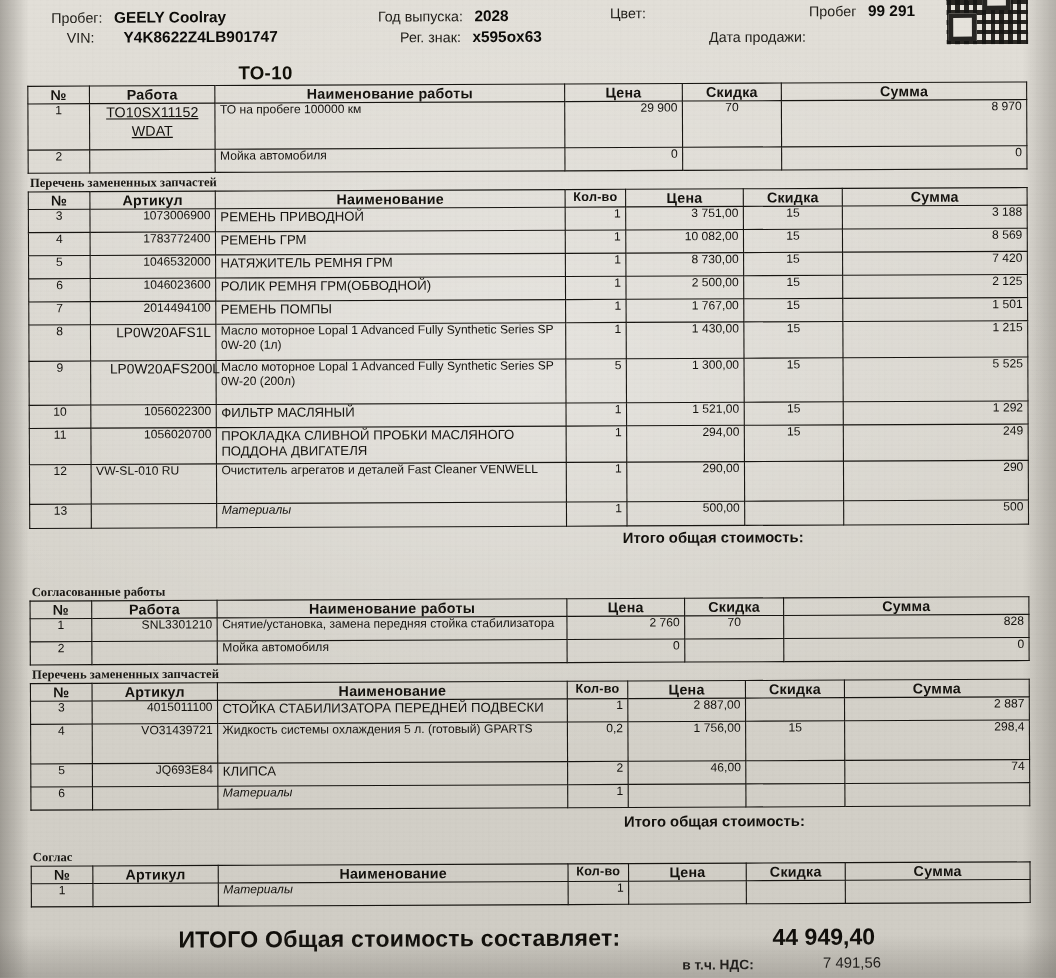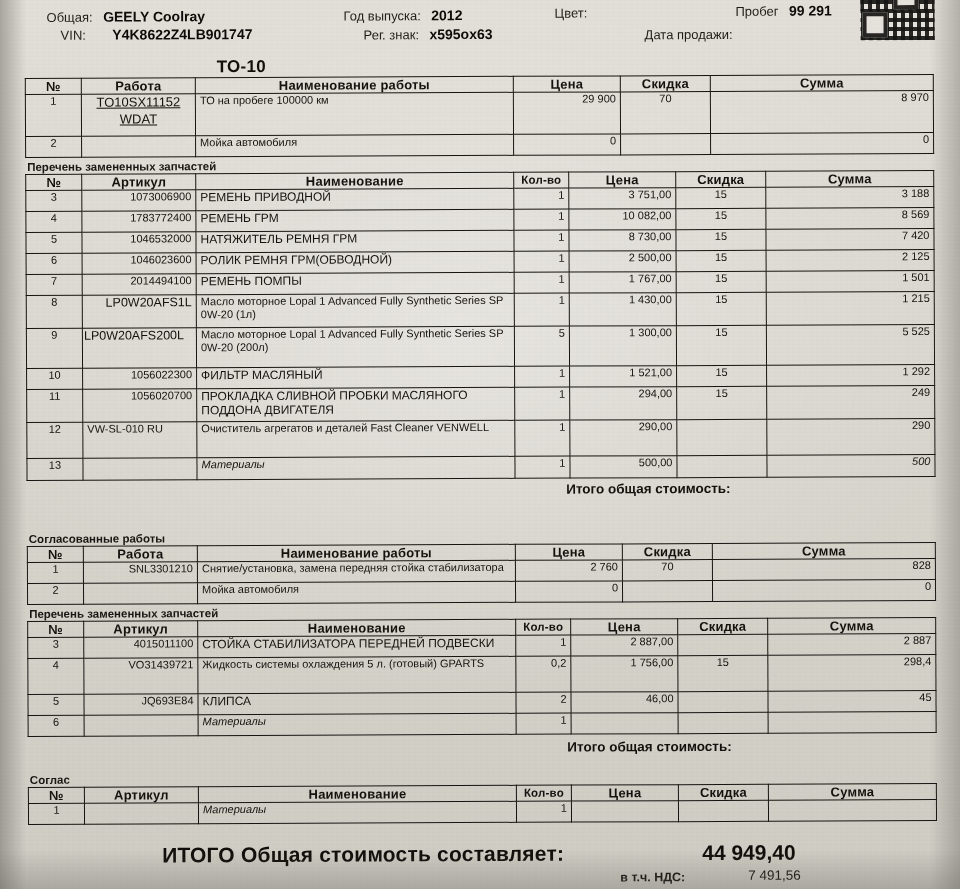--- a/index.html
+++ b/index.html
@@ -77,20 +77,21 @@
   #qr::before { left: 2px; bottom: 3px; }
   #qr::after  { right: 16px; top: -8px; }
 
   
   .sec-title {
     position: absolute;
     font-size: 11.5px;
     font-weight: 700;
     color: #1a1814;
     white-space: nowrap;
+    font-family: Liberation Serif, serif;
   }
   .doc-title {
     position: absolute;
     font-size: 17px;
     font-weight: 700;
     letter-spacing: .3px;
     color: #121008;
   }
 
   
@@ -117,21 +118,21 @@
     letter-spacing: .2px;
   }
   td.num    { text-align: center; font-size: 14px; vertical-align: middle; }
   td.art    { text-align: right; font-size: 13.5px; vertical-align: top; padding-top: 1px; }
   td.name   { text-align: left; font-size: 11px; vertical-align: top; padding-top: 1px; }
   td.name.big { font-size: 12px; }
   td.qty    { text-align: right; font-size: 13px; vertical-align: top; padding-top: 1px; }
   td.price  { text-align: right; font-size: 14px; vertical-align: top; padding-top: 1px; }
   td.disc   { text-align: center; font-size: 13px; vertical-align: middle; }
   td.sum    { text-align: right; font-size: 14px; vertical-align: top; padding-top: 1px; }
-  td.sum.ital { font-style: italic; }
+  td.sum.ital { }
   td.name.ital { font-style: italic; }
 
   
   .total-line {
     position: absolute;
     font-size: 13.5px;
     font-weight: 700;
     text-align: right;
     white-space: nowrap;
     color: #14120e;
@@ -183,32 +184,32 @@
 </style>
 </head>
 <body>
 
 <div id="page">
   <div id="paper-tone"></div>
 
   <div id="skew" class="layer">
 
     <div class="hdr-row" style="left:48px; top:6px;">
-      <span class="hdr-lbl">Общая:</span>
+      <span class="hdr-lbl">Пробег:</span>
       <span class="hdr-val" style="margin-left:6px;">GEELY Coolray</span>
     </div>
 
     <div class="hdr-row" style="left:62px; top:24px;">
       <span class="hdr-lbl">VIN:</span>
       <span class="hdr-val" style="margin-left:22px;">Y4K8622Z4LB901747</span>
     </div>
 
     <div class="hdr-row" style="left:345px; top:6px;">
       <span class="hdr-lbl">Год выпуска:</span>
-      <span class="hdr-val" style="margin-left:6px;">2012</span>
+      <span class="hdr-val" style="margin-left:6px;">2028</span>
     </div>
 
     <div class="hdr-row" style="left:365px; top:25px;">
       <span class="hdr-lbl">Рег. знак:</span>
       <span class="hdr-val" style="margin-left:6px;">x595ox63</span>
     </div>
 
     <div class="hdr-row" style="left:556px; top:4px;">
       <span class="hdr-lbl">Цвет:</span>
       <span class="hdr-val" style="margin-left:6px;"></span>
@@ -340,21 +341,21 @@
           <td class="num">8</td>
           <td class="art" style="font-size:12.5px;">LP0W20AFS1L</td>
           <td class="name">Масло моторное Lopal 1 Advanced Fully Synthetic Series SP 0W-20 (1л)</td>
           <td class="qty">1</td>
           <td class="price">1 430,00</td>
           <td class="disc">15</td>
           <td class="sum">1 215</td>
         </tr>
         <tr style="height:40px">
           <td class="num">9</td>
-          <td class="art" style="font-size:12.5px; text-align:left; padding-left:1px;">LP0W20AFS200L</td>
+          <td class="art" style="font-size:12.5px; text-align:left; padding-left:17px;">LP0W20AFS200L</td>
           <td class="name">Масло моторное Lopal 1 Advanced Fully Synthetic Series SP 0W-20 (200л)</td>
           <td class="qty">5</td>
           <td class="price">1 300,00</td>
           <td class="disc">15</td>
           <td class="sum">5 525</td>
         </tr>
         <tr style="height:21px">
           <td class="num">10</td>
           <td class="art">1056022300</td>
           <td class="name big">ФИЛЬТР МАСЛЯНЫЙ</td>
@@ -478,21 +479,21 @@
           <td class="disc">15</td>
           <td class="sum">298,4</td>
         </tr>
         <tr style="height:21px">
           <td class="num">5</td>
           <td class="art">JQ693E84</td>
           <td class="name big">КЛИПСА</td>
           <td class="qty">2</td>
           <td class="price">46,00</td>
           <td class="disc"></td>
-          <td class="sum">45</td>
+          <td class="sum">74</td>
         </tr>
         <tr style="height:21px">
           <td class="num">6</td>
           <td class="art"></td>
           <td class="name ital">Материалы</td>
           <td class="qty">1</td>
           <td class="price"></td>
           <td class="disc"></td>
           <td class="sum"></td>
         </tr>

